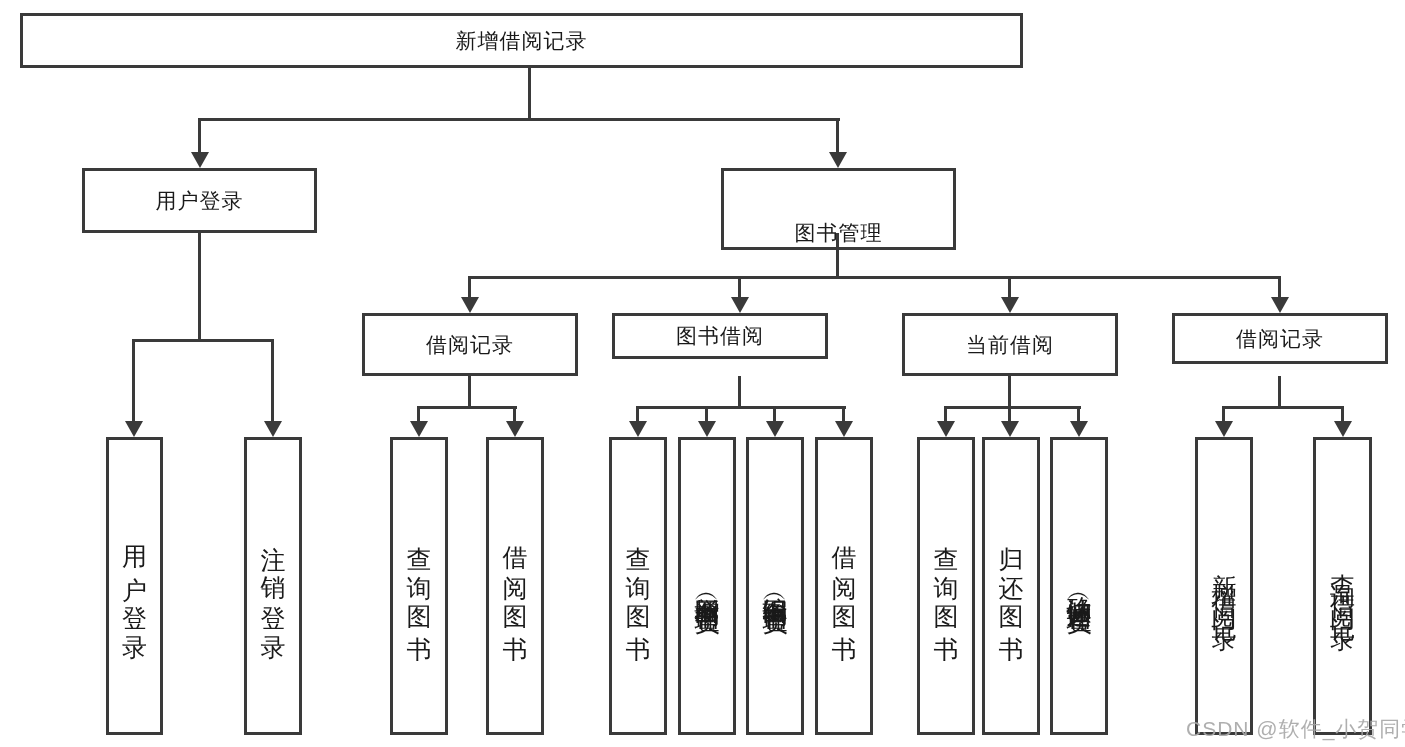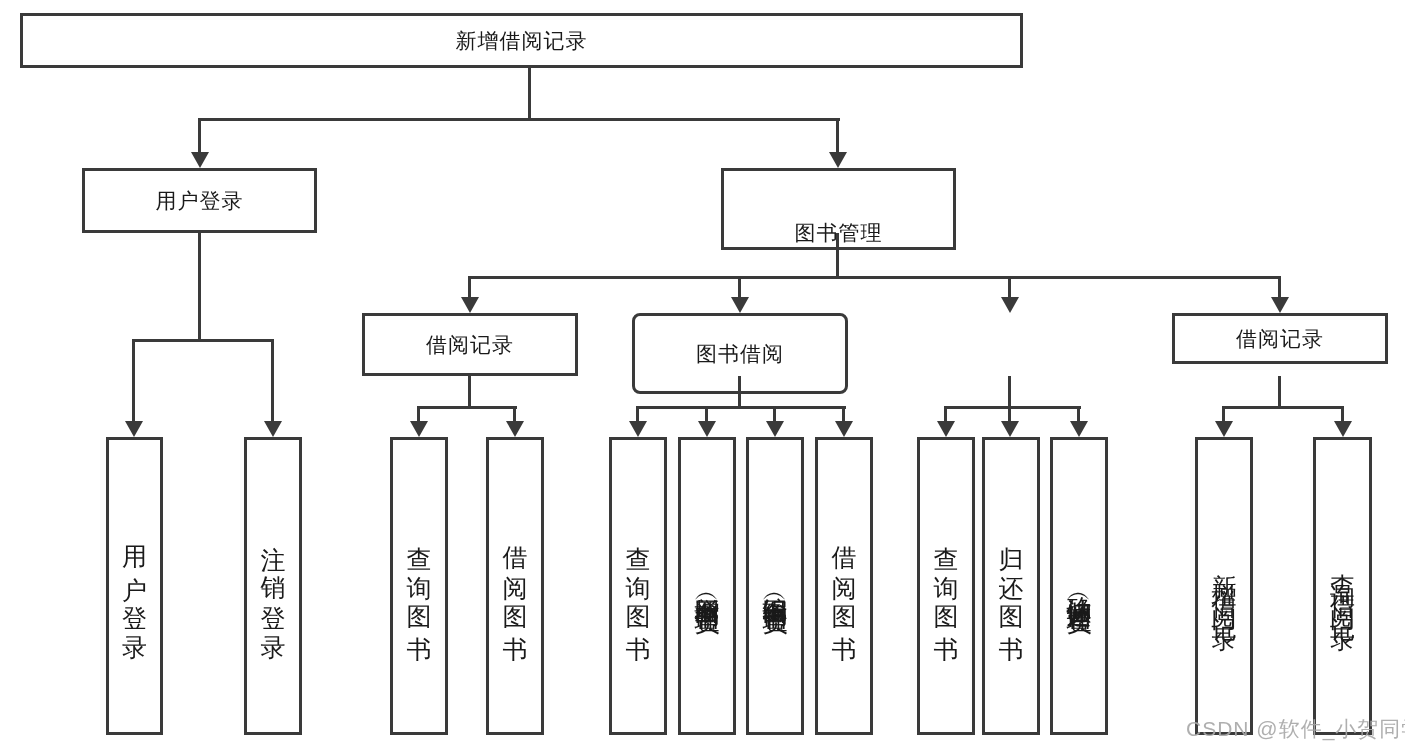--- a/index.html
+++ b/index.html
@@ -71,22 +71,25 @@
   <div class="vl" style="left:738px;top:278px;height:21px;"></div>
   <div class="tri" style="left:731px;top:297px;"></div>
   <div class="vl" style="left:1008px;top:278px;height:21px;"></div>
   <div class="tri" style="left:1001px;top:297px;"></div>
   <div class="vl" style="left:1278px;top:278px;height:21px;"></div>
   <div class="tri" style="left:1271px;top:297px;"></div>
 
   <div class="box hbox" style="left:362px;top:313px;width:216px;height:63px;">
     <span>借阅记录</span>
   </div>
-  <div class="box hbox" style="left:632px;top:313px;width:216px;height:81px;border-radius:8px;">
+  <div class="box hbox" style="left:612px;top:313px;width:216px;height:46px;">
     <span>图书借阅</span>
+  </div>
+  <div class="box hbox" style="left:902px;top:313px;width:216px;height:63px;">
+    <span>当前借阅</span>
   </div>
   <div class="box hbox" style="left:1172px;top:313px;width:216px;height:51px;">
     <span>借阅记录</span>
   </div>
 
   <div class="vl" style="left:468px;top:376px;height:32px;"></div>
   <div class="hl" style="left:417px;top:406px;width:100px;"></div>
   <div class="vl" style="left:417px;top:407px;height:15px;"></div>
   <div class="tri" style="left:410px;top:421px;"></div>
   <div class="vl" style="left:513px;top:407px;height:15px;"></div>

